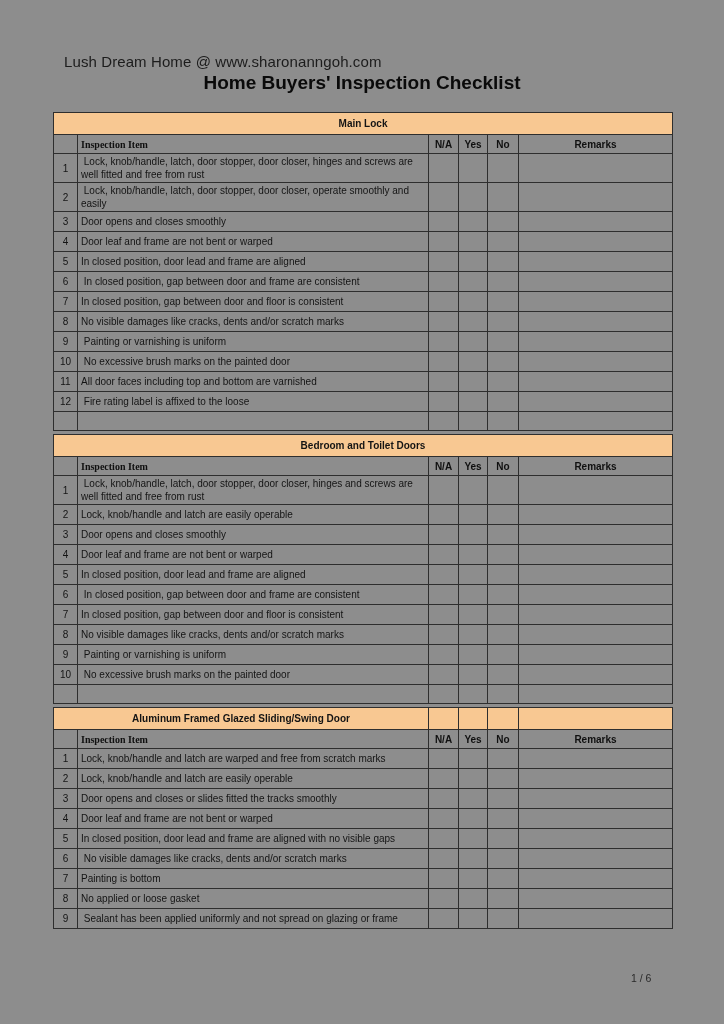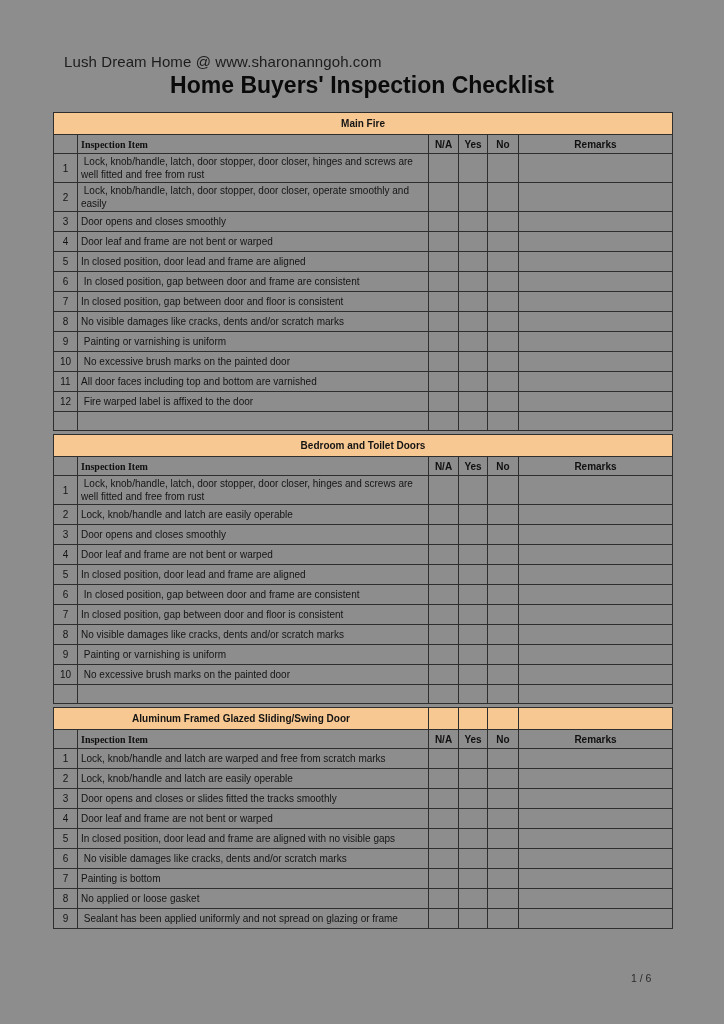--- a/index.html
+++ b/index.html
@@ -8,21 +8,21 @@
     background:#8D8D8D;
     font-family:"Liberation Sans", sans-serif;
     color:#161616;
   }
   .brand{
     position:absolute;left:64px;top:53px;
     font-size:15px;color:#1c1c1c;letter-spacing:.1px;
   }
   .title{
     position:absolute;left:0;right:0;top:72px;margin:0;
-    text-align:center;font-size:23px;font-weight:bold;color:#0a0a0a;
+    text-align:center;font-size:19px;font-weight:bold;color:#0a0a0a;
   }
   .checklist{position:absolute;left:53px;top:112px;width:619px;}
   table.sheet{
     border-collapse:collapse;table-layout:fixed;width:619px;
     margin:0 0 3px 0;
   }
   table.sheet td{
     border:1px solid #2e2e2e;
     padding:1px 3px;
     font-size:10px;line-height:13px;
@@ -57,21 +57,21 @@
       <colgroup>
         <col style="width: 24px;">
         <col style="width: 351px;">
         <col style="width: 30px;">
         <col style="width: 29px;">
         <col style="width: 31px;">
         <col style="width: 154px;">
       </colgroup>
       <tbody>
         <tr>
-          <td colspan="6" class="section-title">Main Fire</td>
+          <td colspan="6" class="section-title">Main Lock</td>
         </tr>
         <tr class="col-header-row">
           <td class="col-index"></td>
           <td class="col-item">Inspection Item</td>
           <td class="col-na">N/A</td>
           <td class="col-yes">Yes</td>
           <td class="col-no">No</td>
           <td class="col-remarks">Remarks</td>
         </tr>
         <tr class="data-row">
@@ -157,21 +157,21 @@
         <tr class="data-row">
           <td class="cell-index">11</td>
           <td class="cell-item">All door faces including top and bottom are varnished</td>
           <td class="cell-answer"></td>
           <td class="cell-answer"></td>
           <td class="cell-answer"></td>
           <td class="cell-answer"></td>
         </tr>
         <tr class="data-row">
           <td class="cell-index">12</td>
-          <td class="cell-item"> Fire warped label is affixed to the door</td>
+          <td class="cell-item"> Fire rating label is affixed to the loose</td>
           <td class="cell-answer"></td>
           <td class="cell-answer"></td>
           <td class="cell-answer"></td>
           <td class="cell-answer"></td>
         </tr>
         <tr class="empty-row">
           <td></td>
           <td></td>
           <td></td>
           <td></td>

